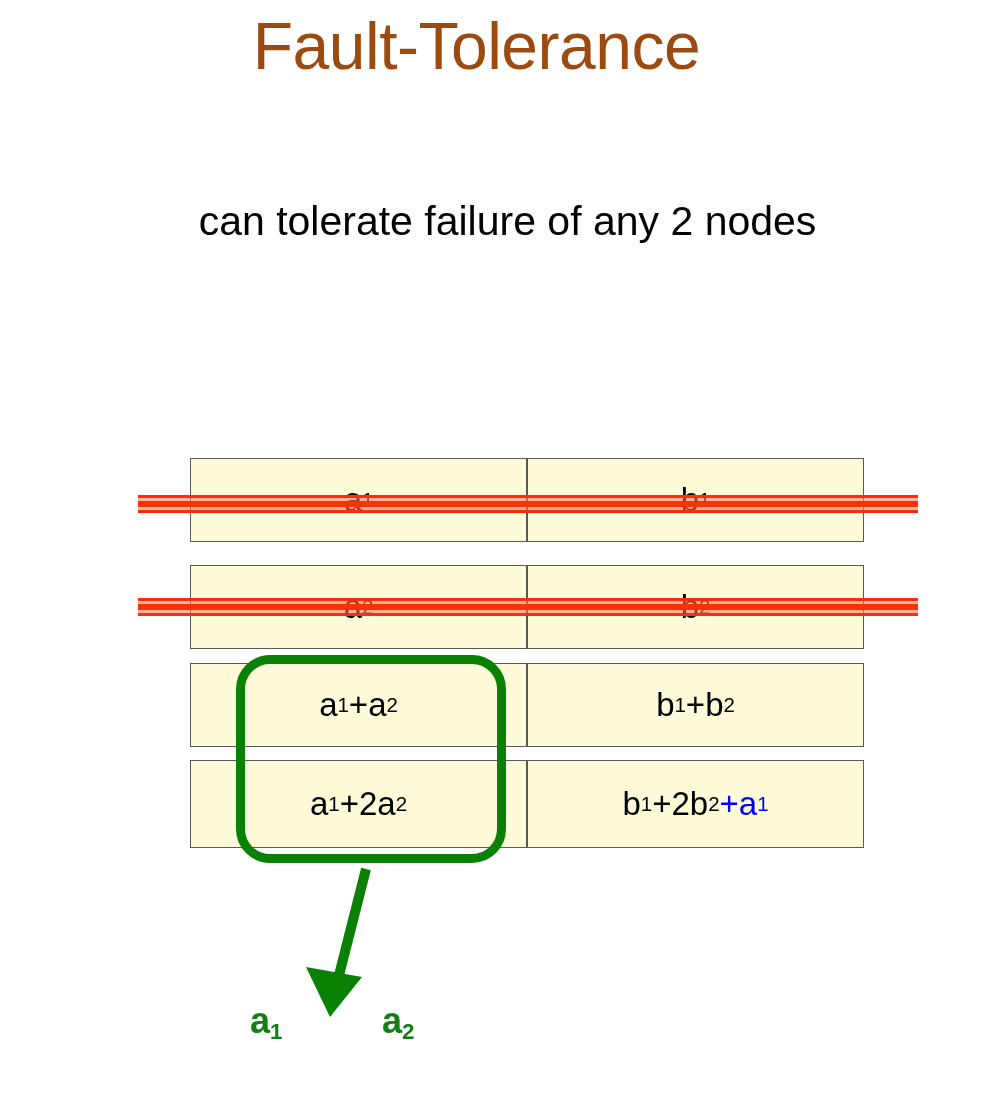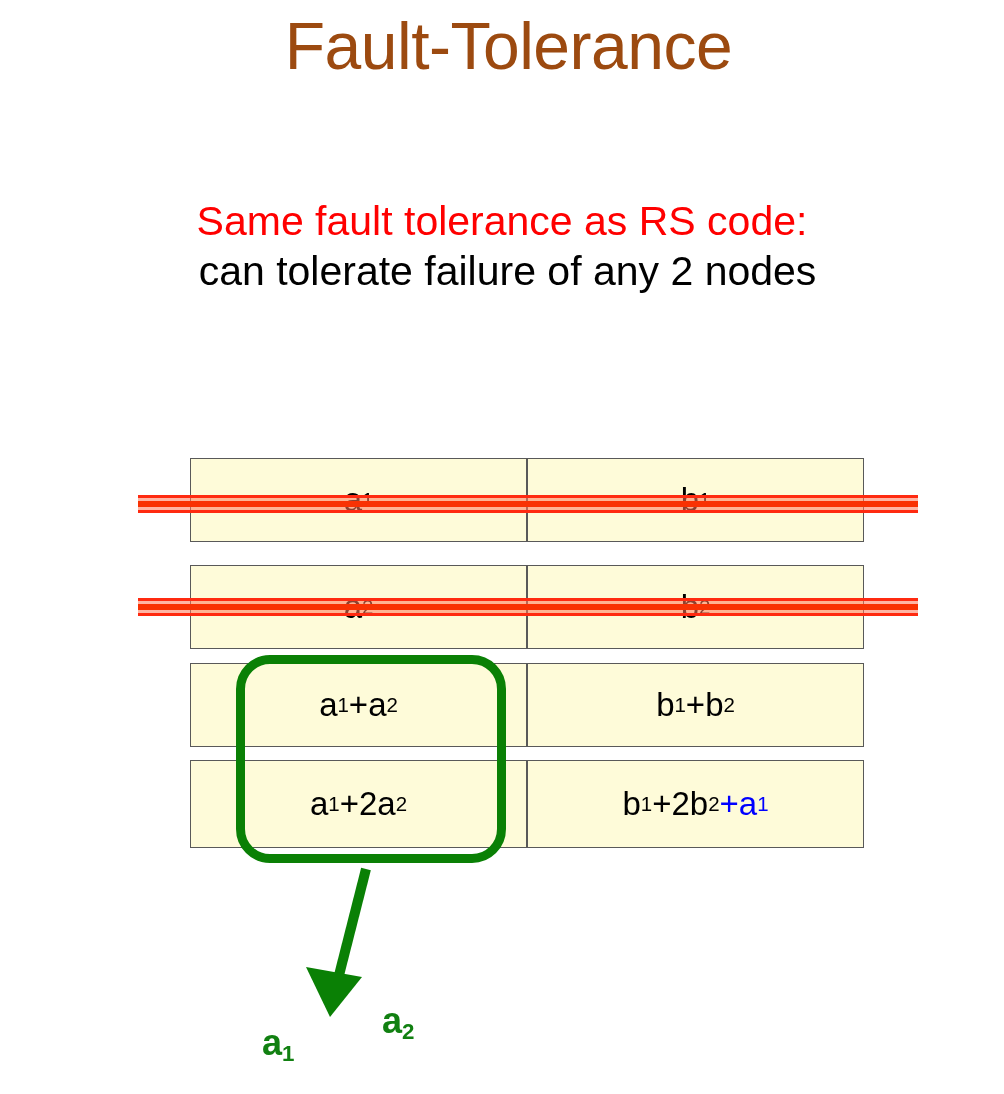--- a/index.html
+++ b/index.html
@@ -21,21 +21,20 @@
     position: absolute;
     top: 12px;
     left: 0;
     width: 953px;
     text-align: center;
     font-size: 66px;
     line-height: 1.05;
     color: #9c4a10;
     letter-spacing: -0.5px;
     white-space: nowrap;
-    padding-left: 32px;
   }
 
   
   #subtitle-block {
     position: absolute;
     top: 196px;
     left: 0;
     width: 1004px;
     text-align: center;
   }
@@ -155,30 +154,29 @@
     font-size: 36px;
     font-weight: bold;
     color: #118011;
     white-space: nowrap;
   }
   .recovered-label sub {
     font-size: 0.62em;
     vertical-align: -0.28em;
     line-height: 0;
   }
-  #recovered-a1 { left: 262px; top: 1000px; margin-top: 22px; }
+  #recovered-a1 { left: 250px; top: 1000px; }
   #recovered-a2 { left: 382px; top: 1000px; }
 </style>
 </head>
 <body>
 
 <div id="slide-title">Fault-Tolerance</div>
 
 <div id="subtitle-block">
-  <div class="subtitle-line red">Same fault tolerance as RS code:</div>
   <div class="subtitle-line black">can tolerate failure of any 2 nodes</div>
 </div>
 
 <div id="node-table">
 
   <div class="node-row r1">
     <div class="node-cell left">
       <span>a</span>
         <sub>1</sub>
     </div>

